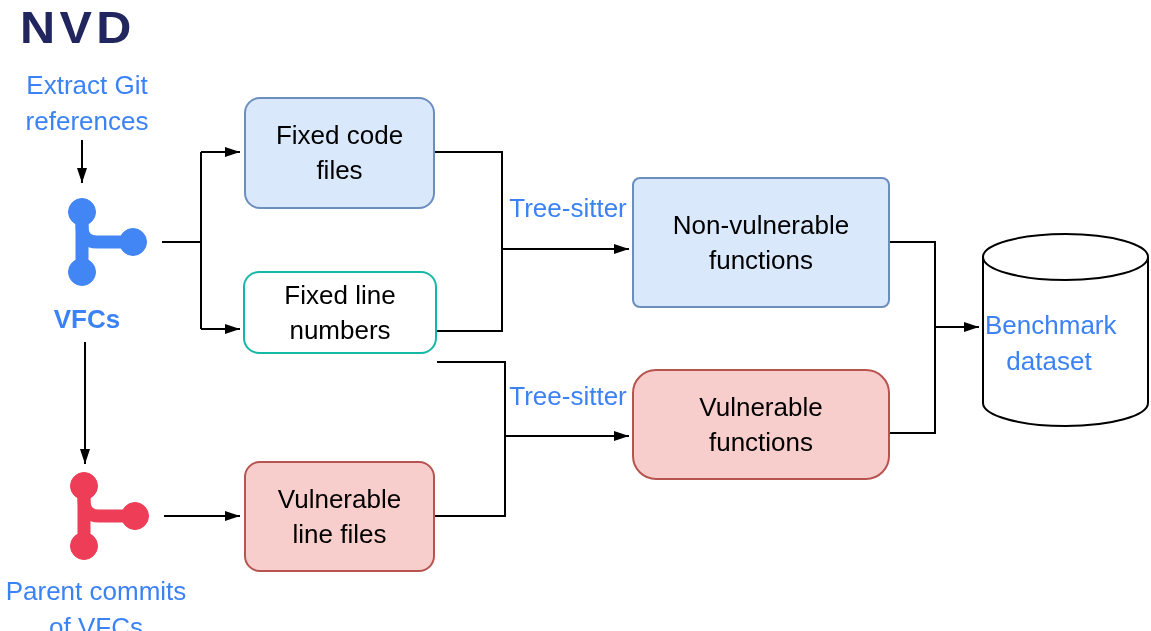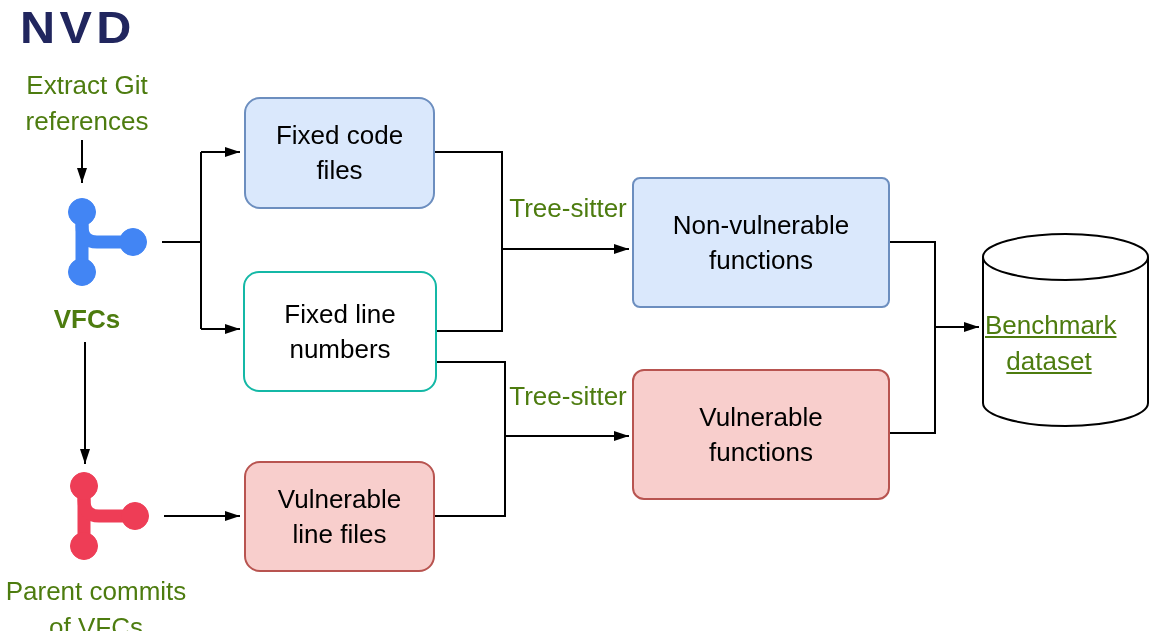--- a/index.html
+++ b/index.html
@@ -20,21 +20,21 @@
     font-family:"Liberation Sans", sans-serif;
     color:#000;
     overflow:hidden;
   }
   #wires{position:absolute;left:0;top:0;width:1151px;height:631px;}
   .lbl{
     position:absolute;
     font-size:26px;
     line-height:36px;
     text-align:center;
-    color:#4d7c0f;
+    color:#3b82f6;
   }
   .logo{
     position:absolute;
     left:20px;top:2px;
     font-size:45px;
     font-weight:bold;
     letter-spacing:4px;
     color:var(--logo-navy);
     transform:scaleX(1.08);
     transform-origin:left center;
@@ -47,30 +47,30 @@
     text-align:center;
     font-size:26px;
     line-height:35px;
     box-sizing:border-box;
     padding:4px 10px;
   }
   .rounded{border-radius:16px;border:2px solid #14b8a6;background:#fff;}
   .blue-node{background:var(--box-blue-fill);border-color:var(--box-blue-border);}
   .red-node{background:var(--box-red-fill);border-color:var(--box-red-border);}
   .box-fixed-code   {left:244px;top:97px; width:191px;height:112px;}
-  .box-fixed-lines  {left:243px;top:271px;width:194px;height:121px;}
+  .box-fixed-lines  {left:243px;top:271px;width:194px;height:83px;}
   .box-vuln-code    {left:244px;top:461px;width:191px;height:111px;}
   .box-nonvuln-fn   {left:632px;top:177px;width:258px;height:131px;border-radius:8px;}
-  .box-vuln-fn      {left:632px;top:369px;width:258px;height:131px;border-radius:12px;}
+  .box-vuln-fn      {left:632px;top:369px;width:258px;height:111px;border-radius:24px;}
   .lbl-extract {left:8px;  top:67px; width:158px;}
   .lbl-vfcs    {left:33px; top:301px;width:108px;font-weight:bold;}
   .lbl-parent  {left:0px;  top:573px;width:192px;}
   .lbl-ts1     {left:500px;top:190px;width:136px;}
   .lbl-ts2     {left:500px;top:378px;width:136px;}
-  .lbl-bench   {left:985px;top:307px;width:128px;text-decoration:underline;}
+  .lbl-bench   {left:985px;top:307px;width:128px;}
   .git-blue{fill:var(--accent-blue);stroke:var(--accent-blue);}
   .git-red {fill:var(--accent-red); stroke:var(--accent-red);}
   .git-limb{fill:none;stroke-width:13;stroke-linecap:round;}
   .wire{fill:none;stroke:var(--line-black);stroke-width:2px;}
   .shape{fill:#ffffff;stroke:var(--line-black);stroke-width:2px;}
 </style>
 </head>
 <body>
 
 <div id="canvas">

